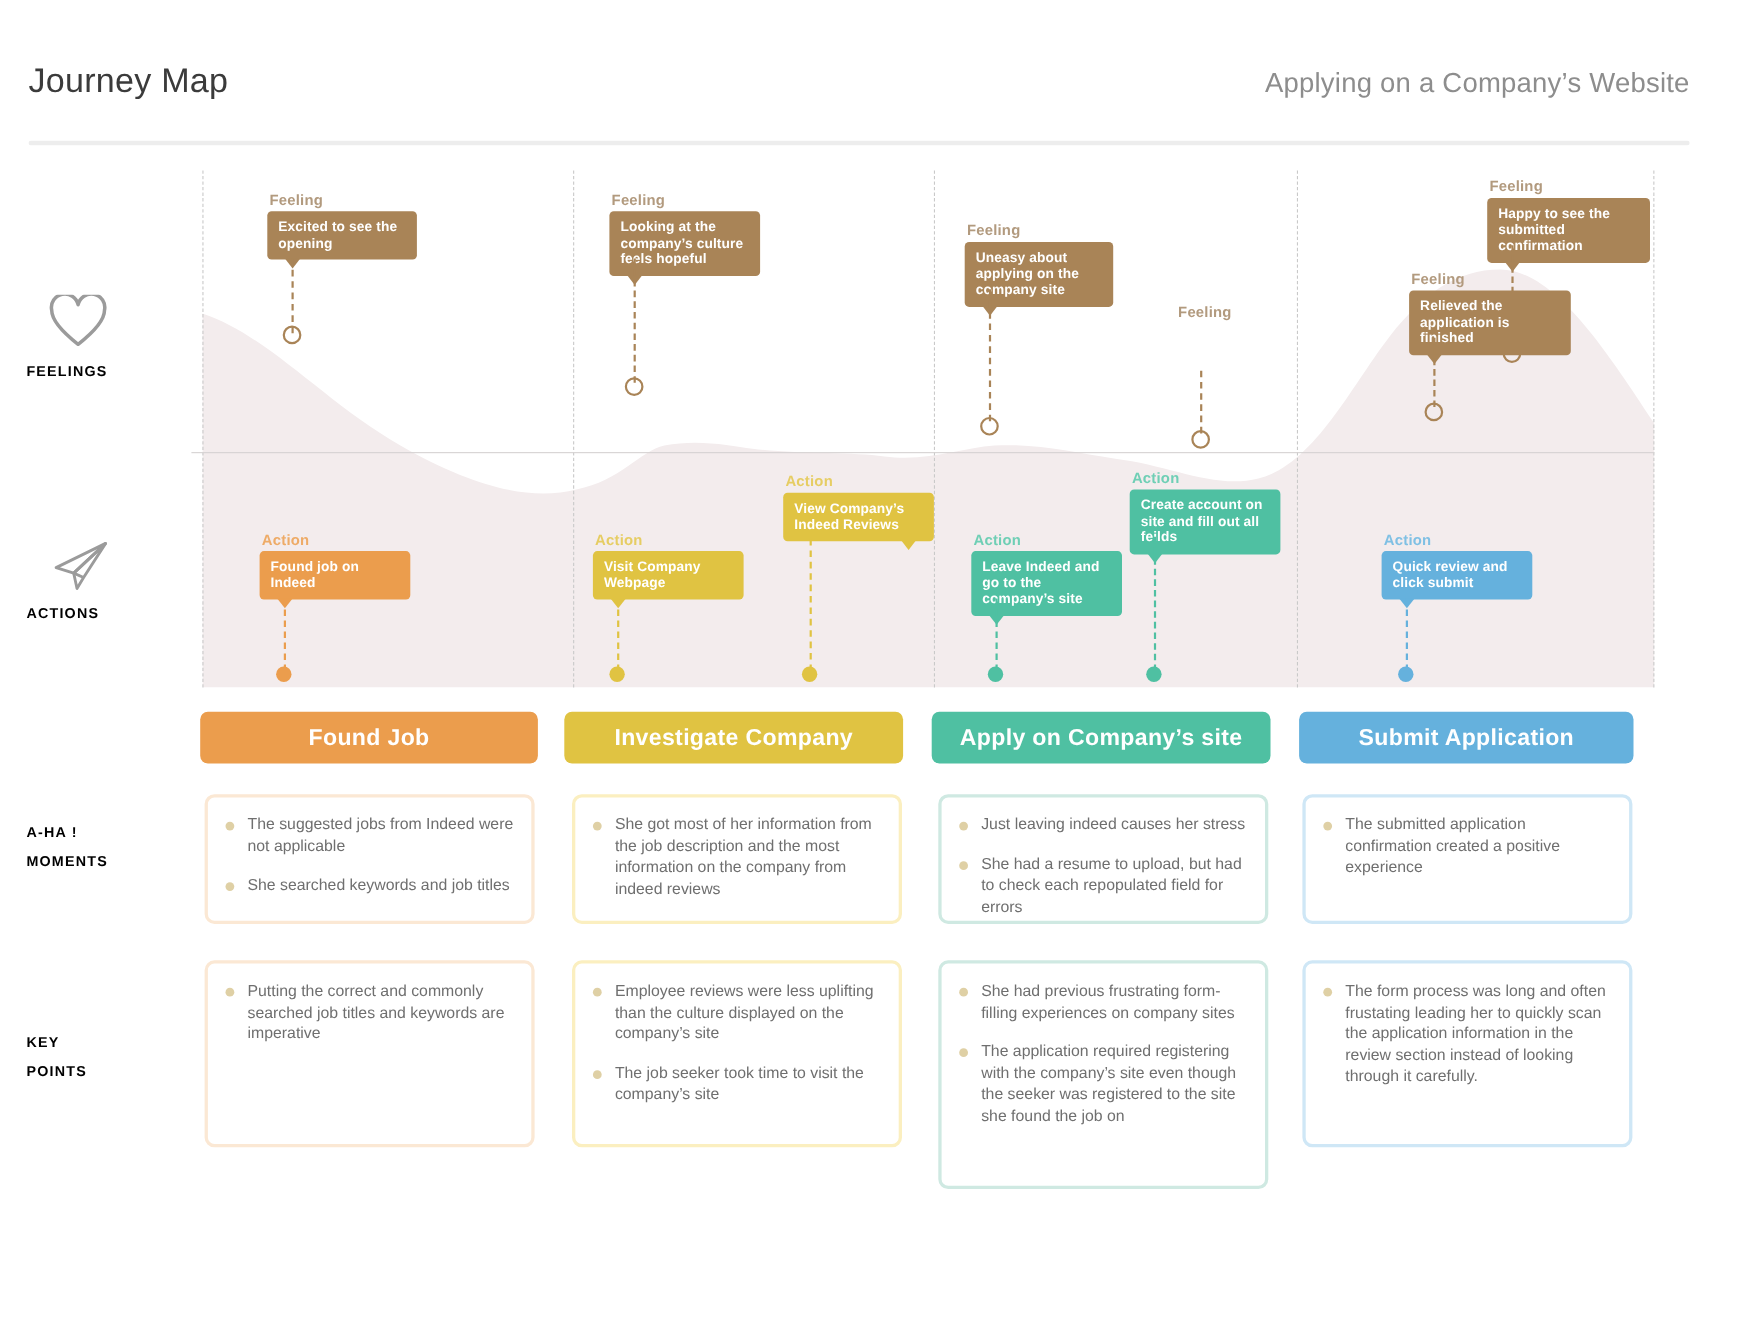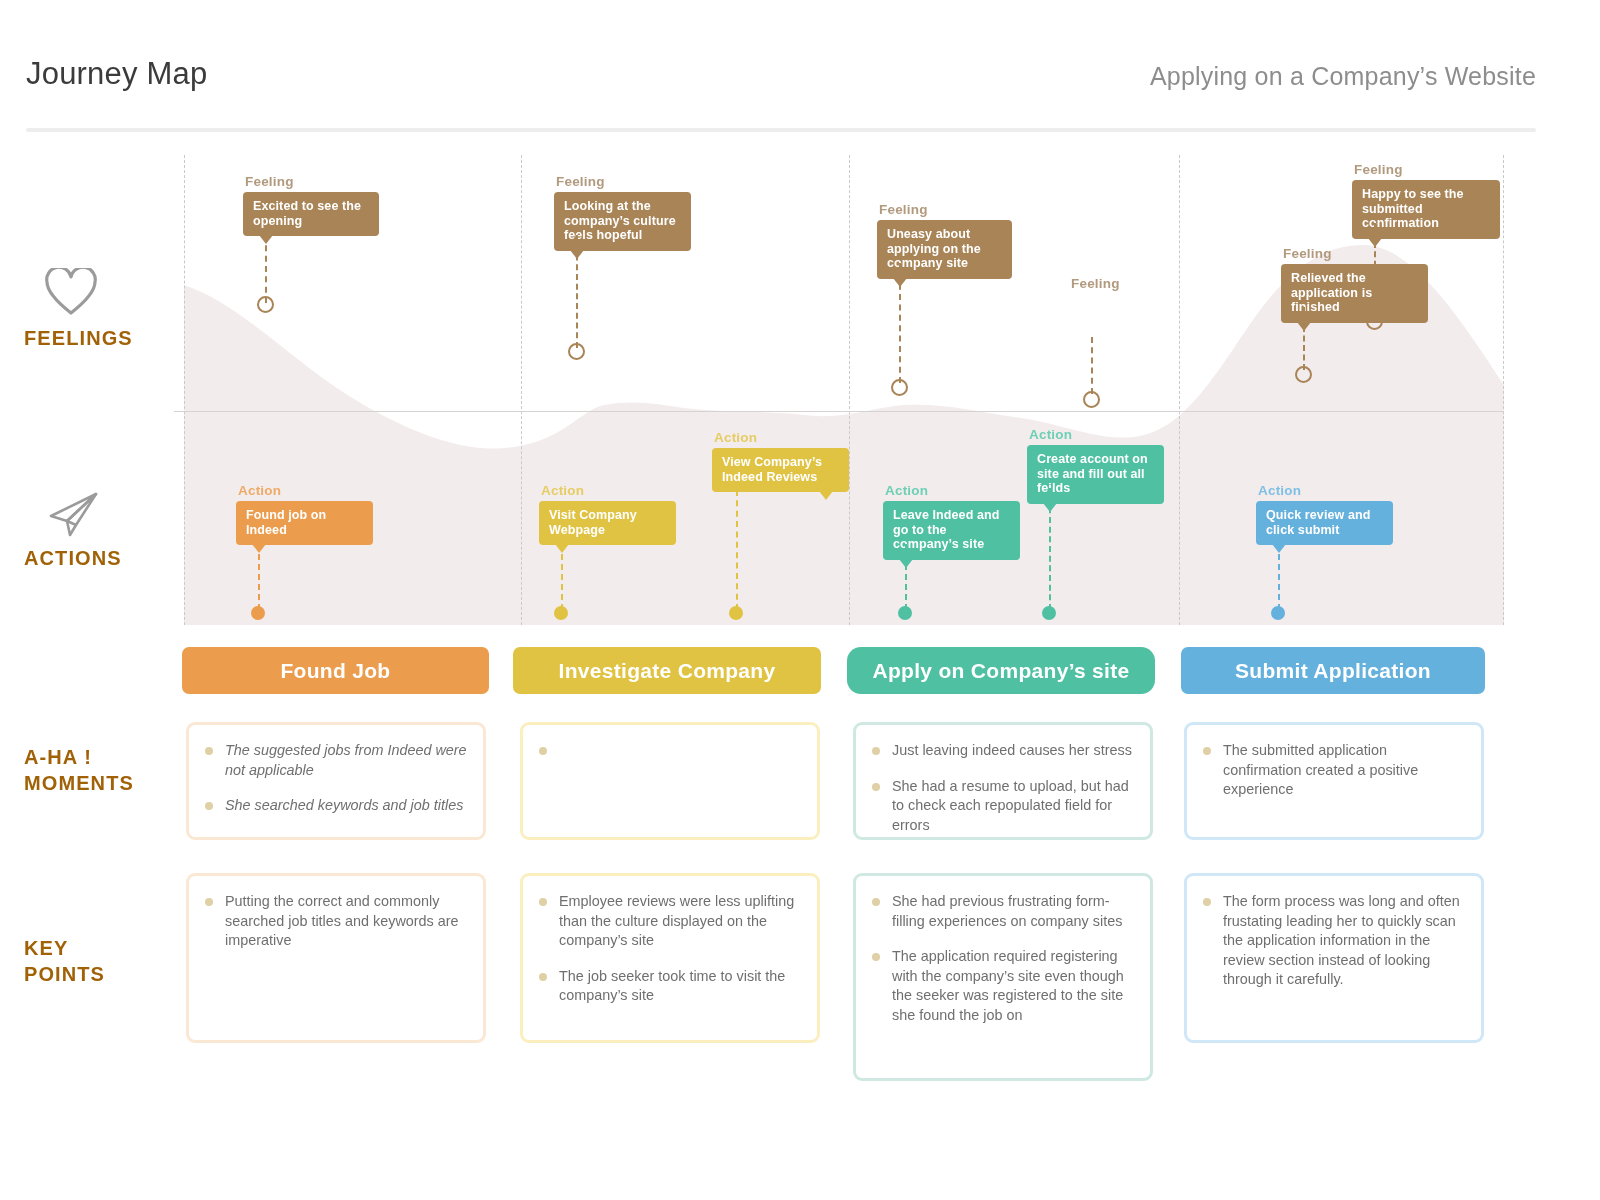--- a/index.html
+++ b/index.html
@@ -22,21 +22,21 @@
     font-size: 25px; color: #8d8d8d; font-weight: 400; letter-spacing: .2px;
   }
   .header-rule {
     position: absolute; left: 26px; top: 128px; width: 1510px; height: 4px;
     background: #ededed; border-radius: 2px;
   }
 
   
   .row-label {
     position: absolute;
-    font-size: 20px; color: #a16207; letter-spacing: 1.1px; font-weight: 600;
+    font-size: 13px; color: #000000; letter-spacing: 1.1px; font-weight: 600;
     line-height: 26px;
   }
   .row-icon { position: absolute; }
 
   
   .chart {
     position: absolute; left: 184px; top: 155px;
     width: 1320px; height: 470px;
   }
   .chart svg { position: absolute; left: 0; top: 0; }
@@ -245,33 +245,33 @@
 
   <div class="callout" style="left:1256px; top:483px;">
     <div class="callout-kicker" style="color:#7fc0e4;">Action</div>
     <div class="callout-box" style="background:#65b1dd; width:137px;">Quick review and click submit<span class="tail tail-left" style="border-top-color:#65b1dd;"></span></div>
   </div>
   <div class="stem" style="left:1278px; top:544px; height:66px; border-left-color:#65b1dd;"></div>
   <div class="marker-dot" style="left:1271px; top:606px; background:#65b1dd;"></div>
 
   <div class="phase-bar" style="left:182px; top:647px; width:307px; background:#eb9d4d;">Found Job</div>
   <div class="phase-bar" style="left:513px; top:647px; width:308px; background:#e0c342;">Investigate Company</div>
-  <div class="phase-bar" style="left:847px; top:647px; width:308px; background:#4fc0a2;border-radius:14px;">Apply on Company’s site</div>
+  <div class="phase-bar" style="left:847px; top:647px; width:308px; background:#4fc0a2;">Apply on Company’s site</div>
   <div class="phase-bar" style="left:1181px; top:647px; width:304px; background:#65b1dd;">Submit Application</div>
 
-  <div class="card" style="left:186px; top:722px; width:300px; height:118px; border-color:#fbe8d4;font-style:italic;">
+  <div class="card" style="left:186px; top:722px; width:300px; height:118px; border-color:#fbe8d4;">
     <ul>
       <li><span class="bullet"></span><span>The suggested jobs from Indeed were not applicable</span></li>
       <li><span class="bullet"></span><span>She searched keywords and job titles</span></li>
     </ul>
   </div>
 
   <div class="card" style="left:520px; top:722px; width:300px; height:118px; border-color:#fbefc0;">
     <ul>
-      <li><span class="bullet"></span></li>
+      <li><span class="bullet"></span><span>She got most of her information from the job description and the most information on the company from indeed reviews</span></li>
     </ul>
   </div>
 
   <div class="card" style="left:853px; top:722px; width:300px; height:118px; border-color:#cfe9e2;">
     <ul>
       <li><span class="bullet"></span><span>Just leaving indeed causes her stress</span></li>
       <li><span class="bullet"></span><span>She had a resume to upload, but had to check each repopulated field for errors</span></li>
     </ul>
   </div>
 

